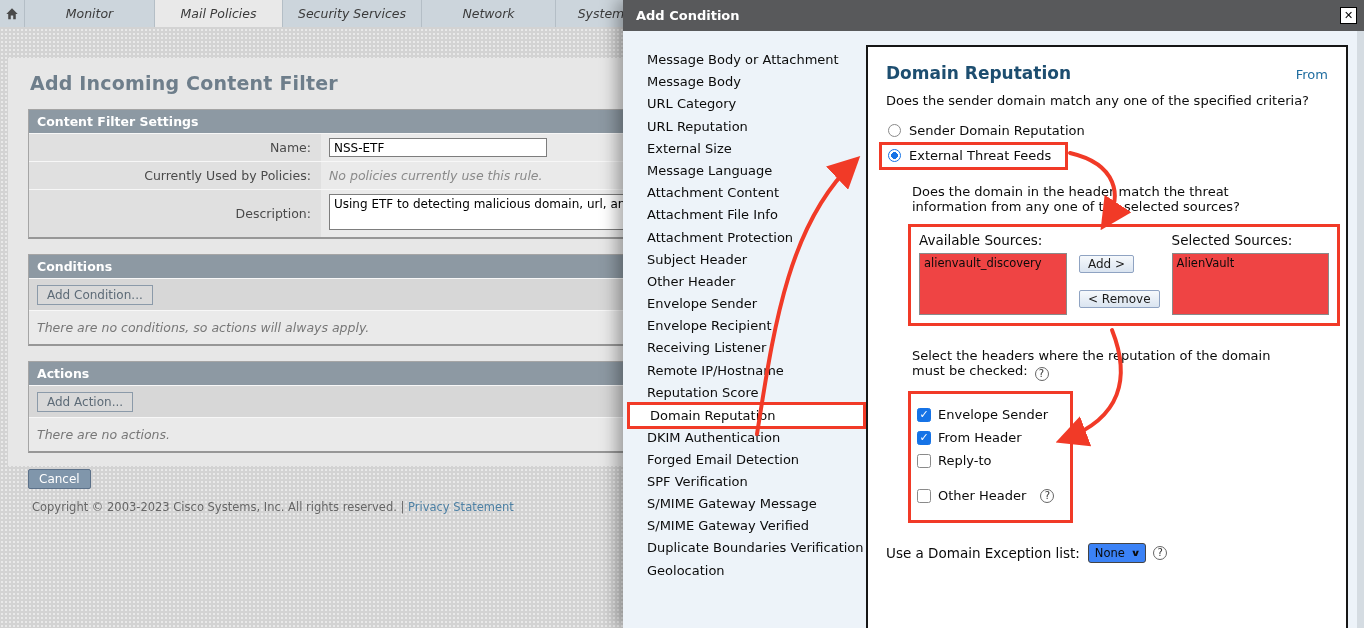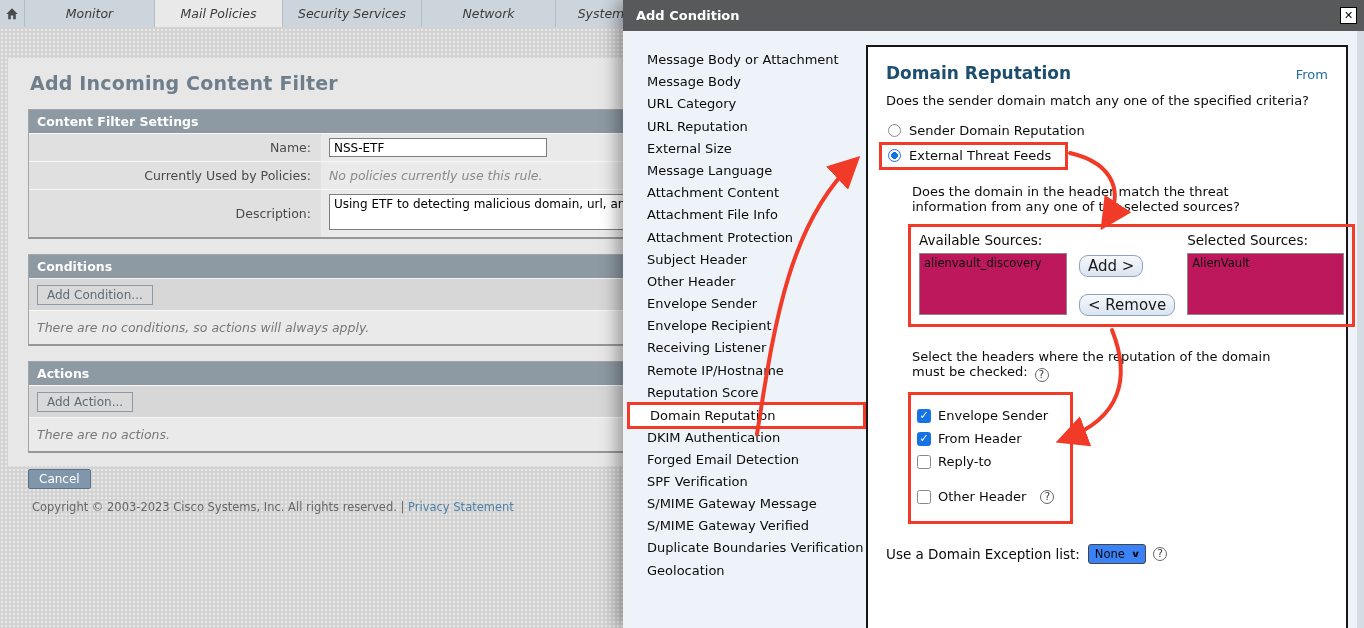--- a/index.html
+++ b/index.html
@@ -78,26 +78,26 @@
              margin:3px 0 0 -7px; padding:3px 14px 4px 6px; cursor:default; }
   .radio{ width:13px; height:13px; border-radius:50%; border:1px solid #8a8a8a; background:#fff; flex:none; }
   .radio.on{ border:1px solid var(--blue);
              background:radial-gradient(circle, var(--blue) 0 3.5px, #ffffff 3.6px); }
 
   .indent{ margin-left:26px; }
   .subq{ margin:14px 0 0; max-width:352px; }
   .src-box{ border:3px solid var(--red); margin:10px 0 0 -4px; padding:5px 8px 8px; display:flex; gap:12px;
             width:max-content; }
   .src-lbl{ font-size:13.5px; margin-bottom:5px; }
-  .listbox{ width:148px; height:62px; border:1px solid #8a8a8a; background:#be185d; font-size:11.5px;
+  .listbox{ width:148px; height:62px; border:1px solid #8a8a8a; background:#ef4444; font-size:11.5px;
             padding:2px 4px; overflow:hidden; }
   .listbox.wide{ width:157px; }
   .midcol{ display:flex; flex-direction:column; gap:17px; padding-top:23px; align-items:flex-start; }
-  .mini-btn{ font-size:15px; background:linear-gradient(#f6f9fc,#dae4f0); border:1px solid #8fa3c2;
-             border-radius:9px; padding:1px 8px; color:#1a1a1a; font-family:inherit; cursor:default; }
+  .mini-btn{ font-size:12px; background:linear-gradient(#f6f9fc,#dae4f0); border:1px solid #8fa3c2;
+             border-radius:2px; padding:1px 8px; color:#1a1a1a; font-family:inherit; cursor:default; }
 
   .headsq{ margin:22px 0 0; max-width:378px; }
   .chk-box{ border:3px solid var(--red); margin:10px 0 0 -4px; padding:7px 16px 10px 6px; width:max-content; }
   .chk-row{ display:flex; align-items:center; gap:7px; margin:5px 0; height:18px; cursor:default; }
   .chk-row.gap{ margin-top:17px; }
   .cb{ width:14px; height:14px; border:1px solid #8a8a8a; border-radius:2.5px; background:#fff; flex:none;
        position:relative; }
   .cb.on{ background:var(--blue); border-color:var(--blue); }
   .cb.on::after{ content:"✓"; color:#fff; font-size:11px; font-weight:bold; position:absolute; left:1.5px; top:-1px;
                  line-height:14px; }

